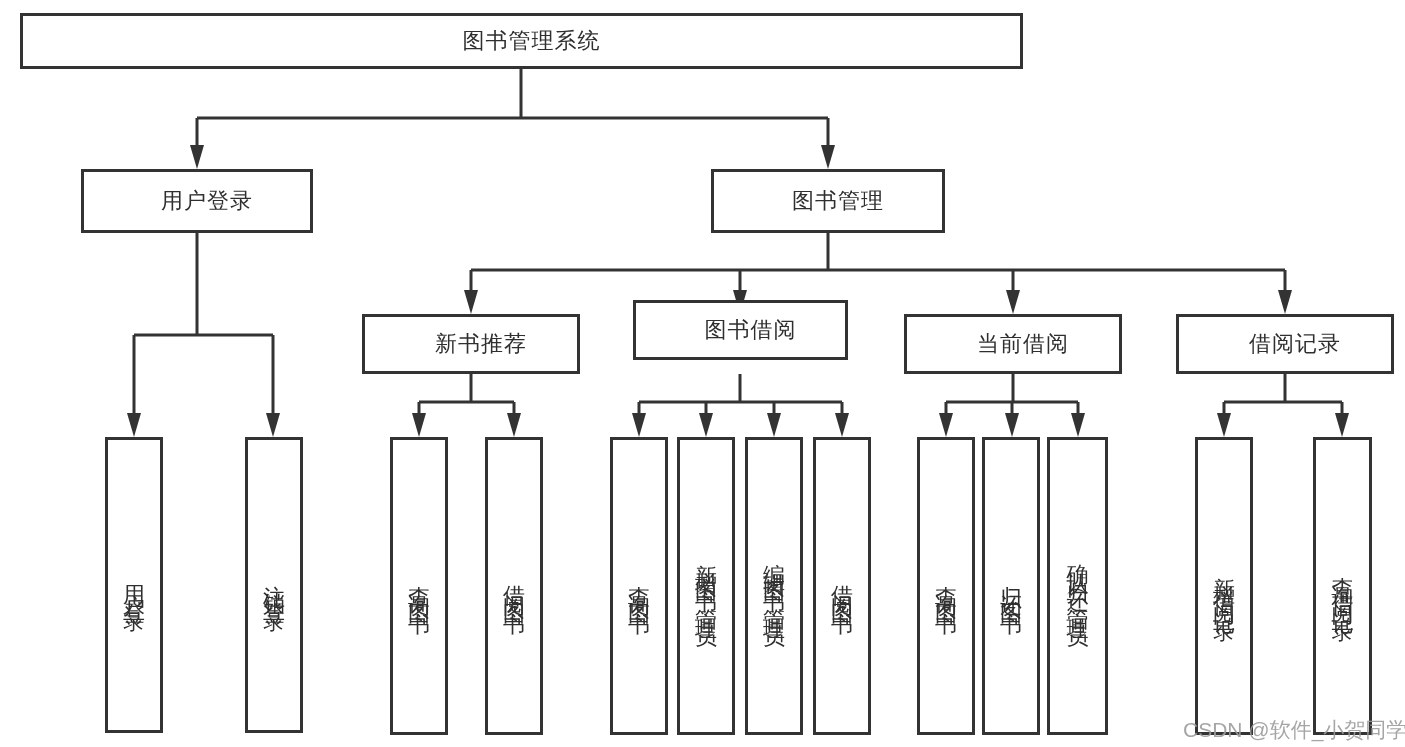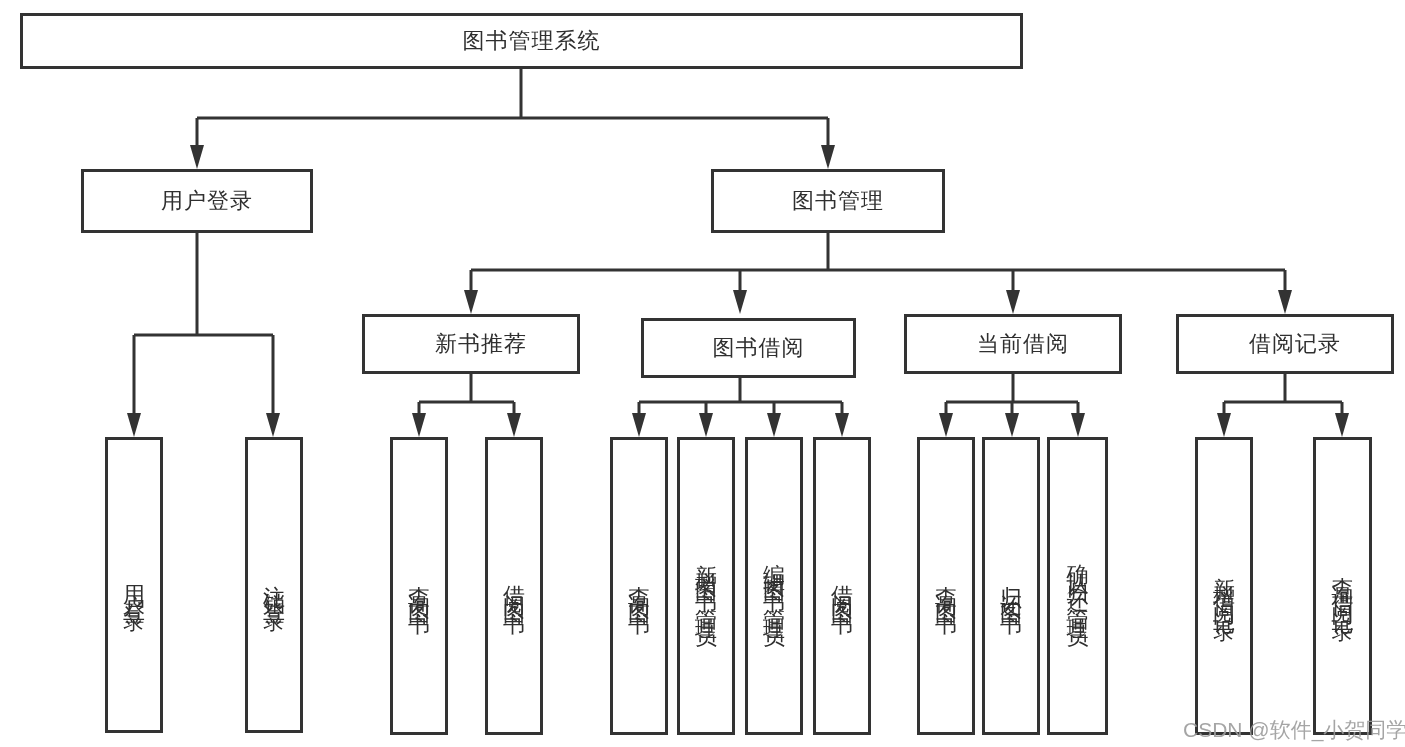--- a/index.html
+++ b/index.html
@@ -124,21 +124,21 @@
       <polygon points="1342,437 1335,413 1349,413"></polygon>
     </g>
   </svg>
 
   <div class="box h-box" style="left:20px; top:13px; width:1003px; height:56px;">图书管理系统</div>
 
   <div class="box h-box" style="left:81px; top:169px; width:232px; height:64px;">用户登录</div>
   <div class="box h-box" style="left:711px; top:169px; width:234px; height:64px;">图书管理</div>
 
   <div class="box h-box" style="left:362px; top:314px; width:218px; height:60px;">新书推荐</div>
-  <div class="box h-box" style="left:633px; top:318px; width:215px; height:60px;margin-left:8px;">图书借阅</div>
+  <div class="box h-box" style="left:633px; top:300px; width:215px; height:60px;">图书借阅</div>
   <div class="box h-box" style="left:904px; top:314px; width:218px; height:60px;">当前借阅</div>
   <div class="box h-box" style="left:1176px; top:314px; width:218px; height:60px;">借阅记录</div>
 
   <div class="box v-box" style="left:105px; top:437px; width:58px; height:296px;">用户登录</div>
   <div class="box v-box" style="left:245px; top:437px; width:58px; height:296px;">注销登录</div>
 
   <div class="box v-box" style="left:390px; top:437px; width:58px; height:298px;">查询图书</div>
   <div class="box v-box" style="left:485px; top:437px; width:58px; height:298px;">借阅图书</div>
 
   <div class="box v-box" style="left:610px; top:437px; width:58px; height:298px;">查询图书</div>

